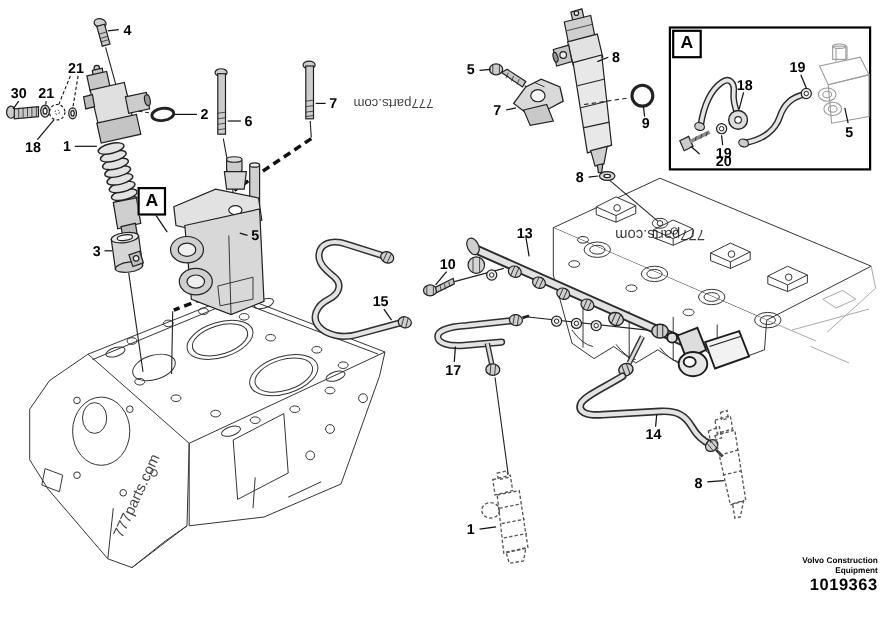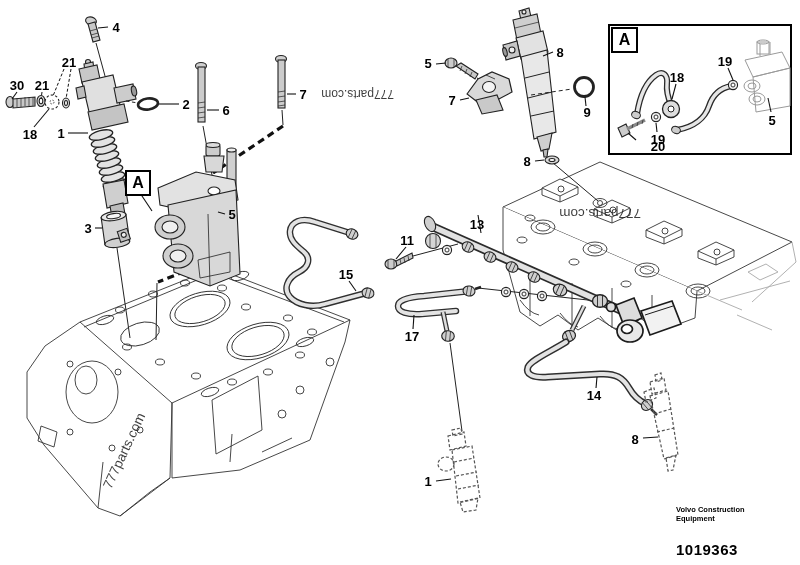--- a/index.html
+++ b/index.html
@@ -8,23 +8,23 @@
   .art{position:absolute;left:0;top:0;}
   .co{position:absolute;transform:translate(-50%,-50%);font-weight:bold;font-size:13px;
       color:#000;white-space:nowrap;line-height:1;}
   .abox{position:absolute;border:2.4px solid #000;background:#fff;display:flex;
         align-items:center;justify-content:center;font-weight:bold;font-size:16px;color:#000;}
   .wm{position:absolute;color:#1c1c1c;opacity:.85;font-size:13px;white-space:nowrap;
       transform-origin:center;}
   .wm1{left:314px;top:87px;width:80px;font-size:12px;transform:rotate(180deg);}
   .wm2{left:543px;top:206px;width:98px;font-size:13.5px;transform:rotate(180deg);}
   .wm3{left:78px;top:435px;width:100px;font-size:13.5px;transform:rotate(-65deg);}
-  .footer{position:absolute;left:676px;top:506px;width:122px;text-align:left;color:#000;}
+  .footer{position:absolute;left:676px;top:506px;width:122px;text-align:right;color:#000;}
   .footer .brand{font-size:7.5px;font-weight:bold;line-height:1.15;}
-  .footer .fig{font-size:15px;font-weight:bold;letter-spacing:.5px;margin-top:18px;}
+  .footer .fig{font-size:15px;font-weight:bold;letter-spacing:.5px;margin-top:0;}
 </style>
 </head>
 <body>
 
 <div class="stage">
 
 <svg class="art" width="800" height="565" viewBox="0 0 800 565">
   <defs>
     <g id="nut">
       <ellipse rx="6" ry="5" fill="#cfcfcf" stroke="#222" stroke-width="1.1"></ellipse>
@@ -416,22 +416,22 @@
   <span class="co" style="left:186px;top:104px">2</span>
   <span class="co" style="left:226px;top:110px">6</span>
   <span class="co" style="left:303px;top:94px">7</span>
   <span class="co" style="left:88px;top:228px">3</span>
   <span class="co" style="left:232px;top:214px">5</span>
   <span class="co" style="left:428px;top:63px">5</span>
   <span class="co" style="left:452px;top:100px">7</span>
   <span class="co" style="left:560px;top:52px">8</span>
   <span class="co" style="left:587px;top:112px">9</span>
   <span class="co" style="left:527px;top:161px">8</span>
-  <span class="co" style="left:477px;top:224px">13</span>
-  <span class="co" style="left:407px;top:240px">11</span>
+  <span class="co" style="left:477px;top:212px">13</span>
+  <span class="co" style="left:407px;top:240px">10</span>
   <span class="co" style="left:346px;top:274px">15</span>
   <span class="co" style="left:412px;top:336px">17</span>
   <span class="co" style="left:594px;top:395px">14</span>
   <span class="co" style="left:635px;top:439px">8</span>
   <span class="co" style="left:428px;top:481px">1</span>
   <span class="co" style="left:725px;top:61px">19</span>
   <span class="co" style="left:677px;top:77px">18</span>
   <span class="co" style="left:658px;top:139px">19</span>
   <span class="co" style="left:658px;top:146px">20</span>
   <span class="co" style="left:772px;top:120px">5</span>

